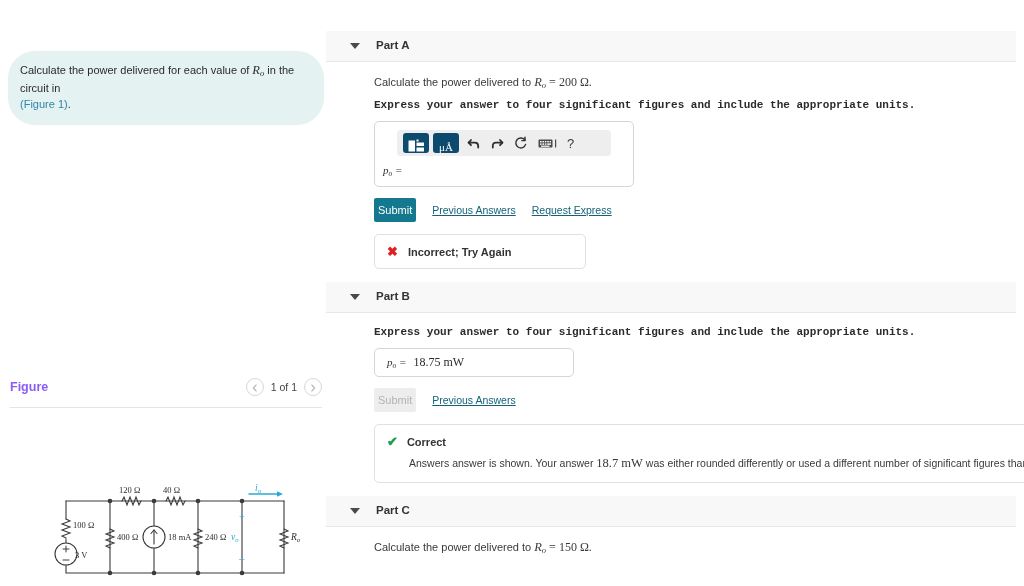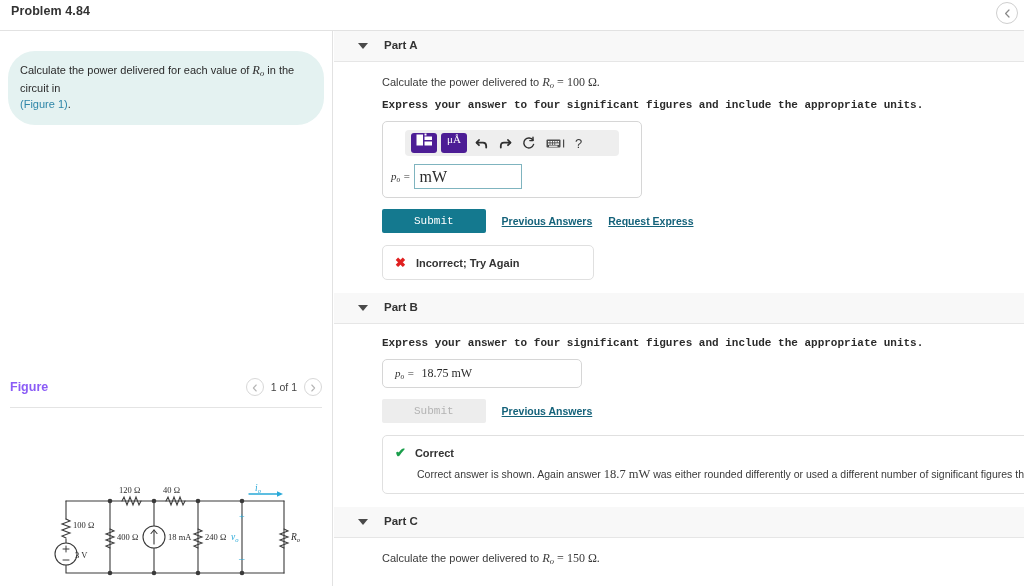--- a/index.html
+++ b/index.html
@@ -54,21 +54,21 @@
   .nav-circ {
     width:18px; height:18px; border-radius:50%; border:1px solid #d8d8d8;
     display:flex; align-items:center; justify-content:center; background:#fff; cursor:pointer;
   }
   .fig-count { font-size:10.5px; color:#444; }
 
   .circuit-wrap { position:absolute; left:44px; top:448px; width:280px; height:115px; }
 
   
   .rightcol {
-    position:absolute; left:334px; top:31px; width:690px; height:555px;
+    position:absolute; left:326px; top:31px; width:690px; height:555px;
     background:#fff;
   }
   .part-header {
     position:relative; width:690px; height:31px;
     background:#f8f8f8; border-bottom:1px solid #e6e6e6;
   }
   .part-header .caret {
     position:absolute; left:24px; top:12px;
     width:0;height:0;border-left:5px solid transparent;border-right:5px solid transparent;
     border-top:6px solid #4a4a4a; cursor:pointer;
@@ -90,22 +90,22 @@
   .ans-box {
     width:260px; border:1px solid #d6d6d6; border-radius:5px;
     background:#fff; padding:8px 8px 8px 8px;
   }
   .mini-toolbar {
     margin:0 auto 8px auto; width:214px; height:26px;
     background:#eeeeee; border-radius:4px;
     display:flex; align-items:center; gap:4px; padding:0 6px;
   }
   .tb-btn {
-    width:26px; height:20px; border-radius:3px; background:#4c1d95;
-    display:flex; align-items:flex-start; justify-content:center; cursor:pointer;
+    width:26px; height:20px; border-radius:3px; background:#0c4a6e;
+    display:flex; align-items:flex-end; justify-content:center; cursor:pointer;
   }
   .tb-btn.t2 { font-family:"Liberation Serif", serif; color:#fff; font-size:11px; }
   .tb-ic { width:20px; height:20px; display:flex;align-items:center;justify-content:center;cursor:pointer; color:#3a3a3a; }
   .tb-q { font-size:13px; color:#3a3a3a; cursor:pointer; padding-left:2px;}
 
   .ans-row { display:flex; align-items:center; }
   .ans-lab {
     font-family:"Liberation Serif", serif; font-style:italic; font-size:11px;
     color:#333; margin-right:4px; white-space:nowrap;
   }
@@ -114,25 +114,25 @@
     height:25px; border:1px solid #7fb4bf; background:#fff;
     font-family:"Liberation Serif", serif; font-size:16px; color:#2a2a2a;
     padding:0 4px; display:flex; align-items:center;
   }
   .ans-field.val { width:100px; }
   .ans-field.unit { width:108px; border-left:1px solid #7fb4bf; }
 
   .btn-row { display:flex; align-items:center; gap:16px; margin-top:11px; }
   .submit-btn {
     background:#14798f; color:#fff; font-size:11px; font-weight:normal;
-    border:none; border-radius:2px; padding:6px 32px; cursor:pointer;
-    font-family:Liberation Mono, monospace;
+    border:none; border-radius:2px; padding:6px 4px; cursor:pointer;
+    font-family:Liberation Sans, sans-serif;
   }
   .submit-btn.disabled { background:#ededed; color:#b3b3b3; cursor:default; }
-  .link-a { color:#14627a; font-size:10.5px; text-decoration:underline; cursor:pointer; font-weight:bold; }
+  .link-a { color:#14627a; font-size:10.5px; text-decoration:underline; cursor:pointer; font-weight:normal; }
 
   .feedback {
     margin-top:12px; width:212px; border:1px solid #e0e0e0; border-radius:5px;
     background:#fff; padding:9px 12px; display:flex; align-items:center; gap:10px;
   }
   .feedback .x { color:#e02020; font-size:13px; font-weight:bold; }
   .feedback .ftxt { font-size:11px; font-weight:bold; color:#333; }
 
   .feedback-ok {
     margin-top:12px; width:700px; border:1px solid #e0e0e0; border-radius:5px;
@@ -151,30 +151,20 @@
   }
   .ro-box .rlab { font-family:"Liberation Serif", serif; font-style:italic; font-size:11px; color:#333; }
   .ro-box .rlab .sub { font-size:7.5px; vertical-align:-2px; }
   .ro-box .rval { font-family:"Liberation Serif", serif; font-size:12px; color:#2a2a2a; margin-left:7px;text-align:center; }
 </style>
 </head>
 <body>
 
 <div class="page">
 
-  <div class="topbar">
-    <div class="topbar-title">Problem 4.84</div>
-    <div class="collapse-btn">
-      <span>
-        <svg width="9" height="9" viewBox="0 0 9 9">
-            <path d="M6 1 L2.6 4.5 L6 8" fill="none" stroke="#888" stroke-width="1.2" stroke-linecap="round" stroke-linejoin="round"></path>
-          </svg>
-      </span>
-    </div>
-  </div>
 
   <div class="leftcol">
 
     <div class="qbox">
       <span>Calculate the power delivered for each value of </span><span class="mathi"><span>R</span><span class="sub">o</span></span><span> in the circuit in</span><br>
       <span class="figlink">(Figure 1)</span><span>.</span>
     </div>
 
     <div class="fig-header">
       <div class="fig-title">Figure</div>
@@ -290,21 +280,21 @@
   </div>
 
   <div class="rightcol">
 
     <div class="part-header">
       <div class="caret"></div>
       <div class="plabel">Part A</div>
     </div>
     <div class="part-body">
       <p class="prompt">
-        <span>Calculate the power delivered to </span><span class="mathi"><span>R</span><span class="sub">o</span></span><span class="mathr"> = 100 Ω.</span>
+        <span>Calculate the power delivered to </span><span class="mathi"><span>R</span><span class="sub">o</span></span><span class="mathr"> = 200 Ω.</span>
       </p>
       <p class="instruct">Express your answer to four significant figures and include the appropriate units.</p>
 
       <div class="ans-box">
         <div class="mini-toolbar">
           <div class="tb-btn">
             <svg width="17" height="14" viewBox="0 0 17 14">
               <rect x="0.5" y="1.5" width="6.5" height="11" fill="#fff"></rect>
               <rect x="8.5" y="0.5" width="2" height="2" fill="#fff"></rect>
               <rect x="8.5" y="3.5" width="7.5" height="3.5" fill="#fff"></rect>
@@ -347,21 +337,20 @@
                   <rect x="9.2" y="5.4" width="3.8" height="1.4"></rect>
                   <rect x="3" y="7.6" width="8.5" height="1.2"></rect>
                 </g>
               <rect x="17" y="1.5" width="1.2" height="8" fill="#4a4a4a"></rect>
             </svg>
           </div>
           <div class="tb-q">?</div>
         </div>
         <div class="ans-row">
           <span class="ans-lab"><span>p</span><span class="sub">o</span> <span>=</span></span>
-          <div class="ans-field unit">mW</div>
         </div>
       </div>
 
       <div class="btn-row">
         <button class="submit-btn">Submit</button>
         <span class="link-a">Previous Answers</span>
         <span class="link-a">Request Express</span>
       </div>
 
       <div class="feedback">
@@ -385,21 +374,21 @@
       <div class="btn-row">
         <button class="submit-btn disabled">Submit</button>
         <span class="link-a">Previous Answers</span>
       </div>
 
       <div class="feedback-ok">
         <div class="okhead">
           <span class="chk">✔</span>
           <span class="oktxt">Correct</span>
         </div>
-        <div class="okbody"><span>Correct answer is shown. Again answer </span><span class="mathr">18.7 mW</span><span> was either rounded differently or used a different number of significant figures than required for</span></div>
+        <div class="okbody"><span>Answers answer is shown. Your answer </span><span class="mathr">18.7 mW</span><span> was either rounded differently or used a different number of significant figures than required for</span></div>
       </div>
     </div>
 
     <div class="part-header" style="margin-top:13px">
       <div class="caret"></div>
       <div class="plabel">Part C</div>
     </div>
     <div class="part-body">
       <p class="prompt">
         <span>Calculate the power delivered to </span><span class="mathi"><span>R</span><span class="sub">o</span></span><span class="mathr"> = 150 Ω.</span>

